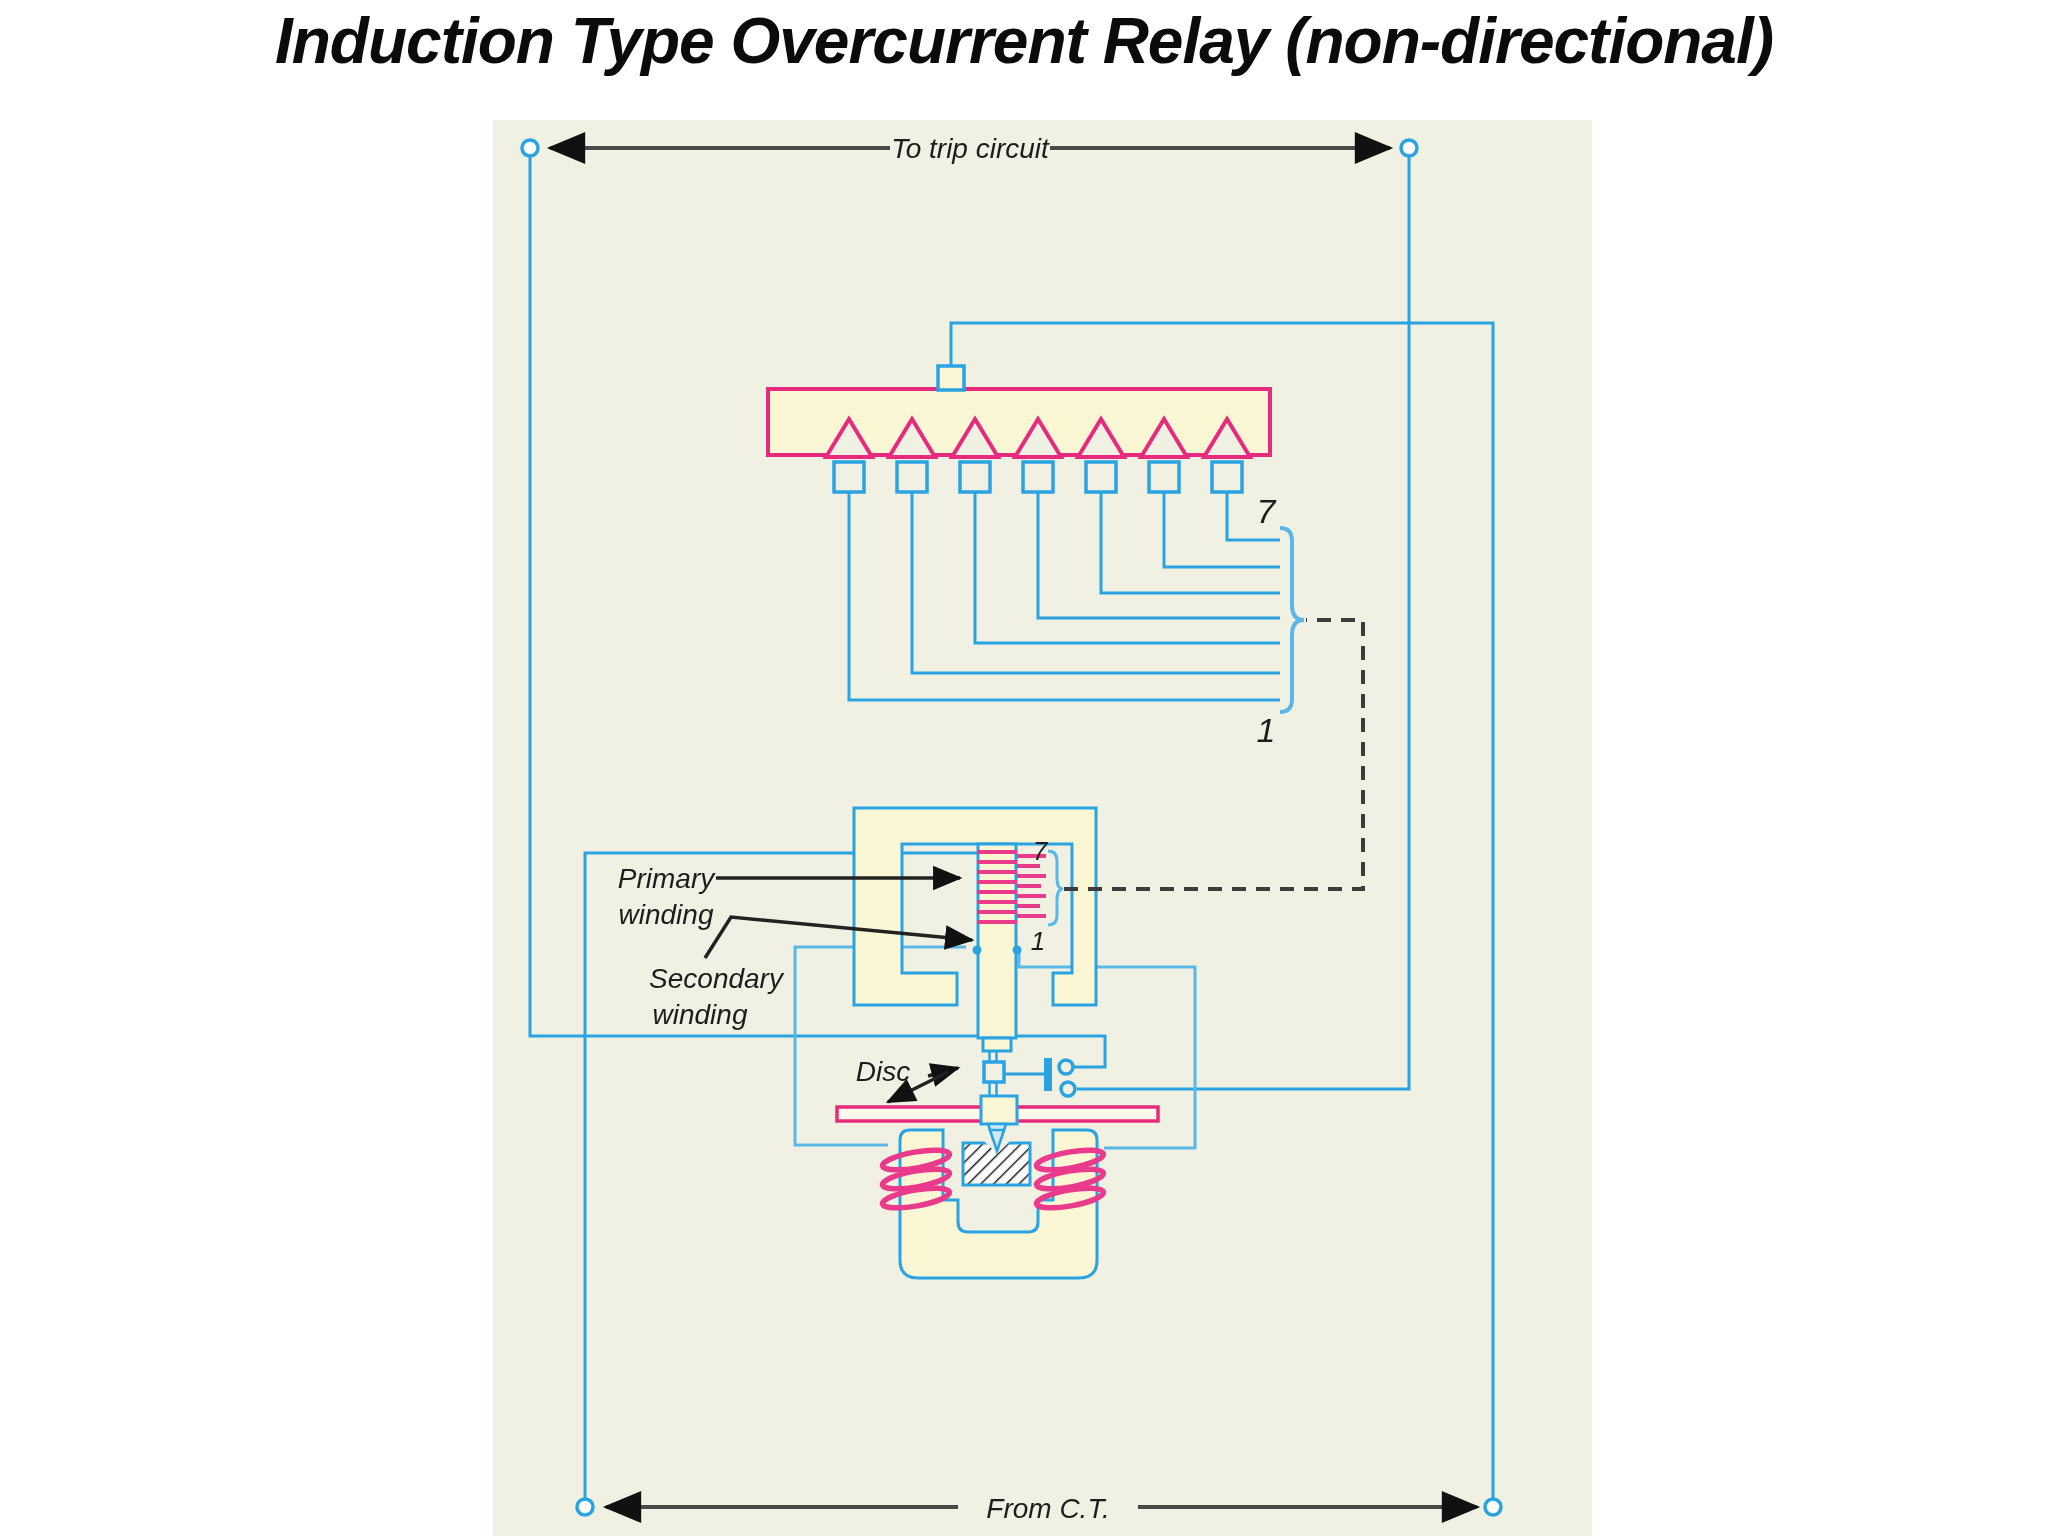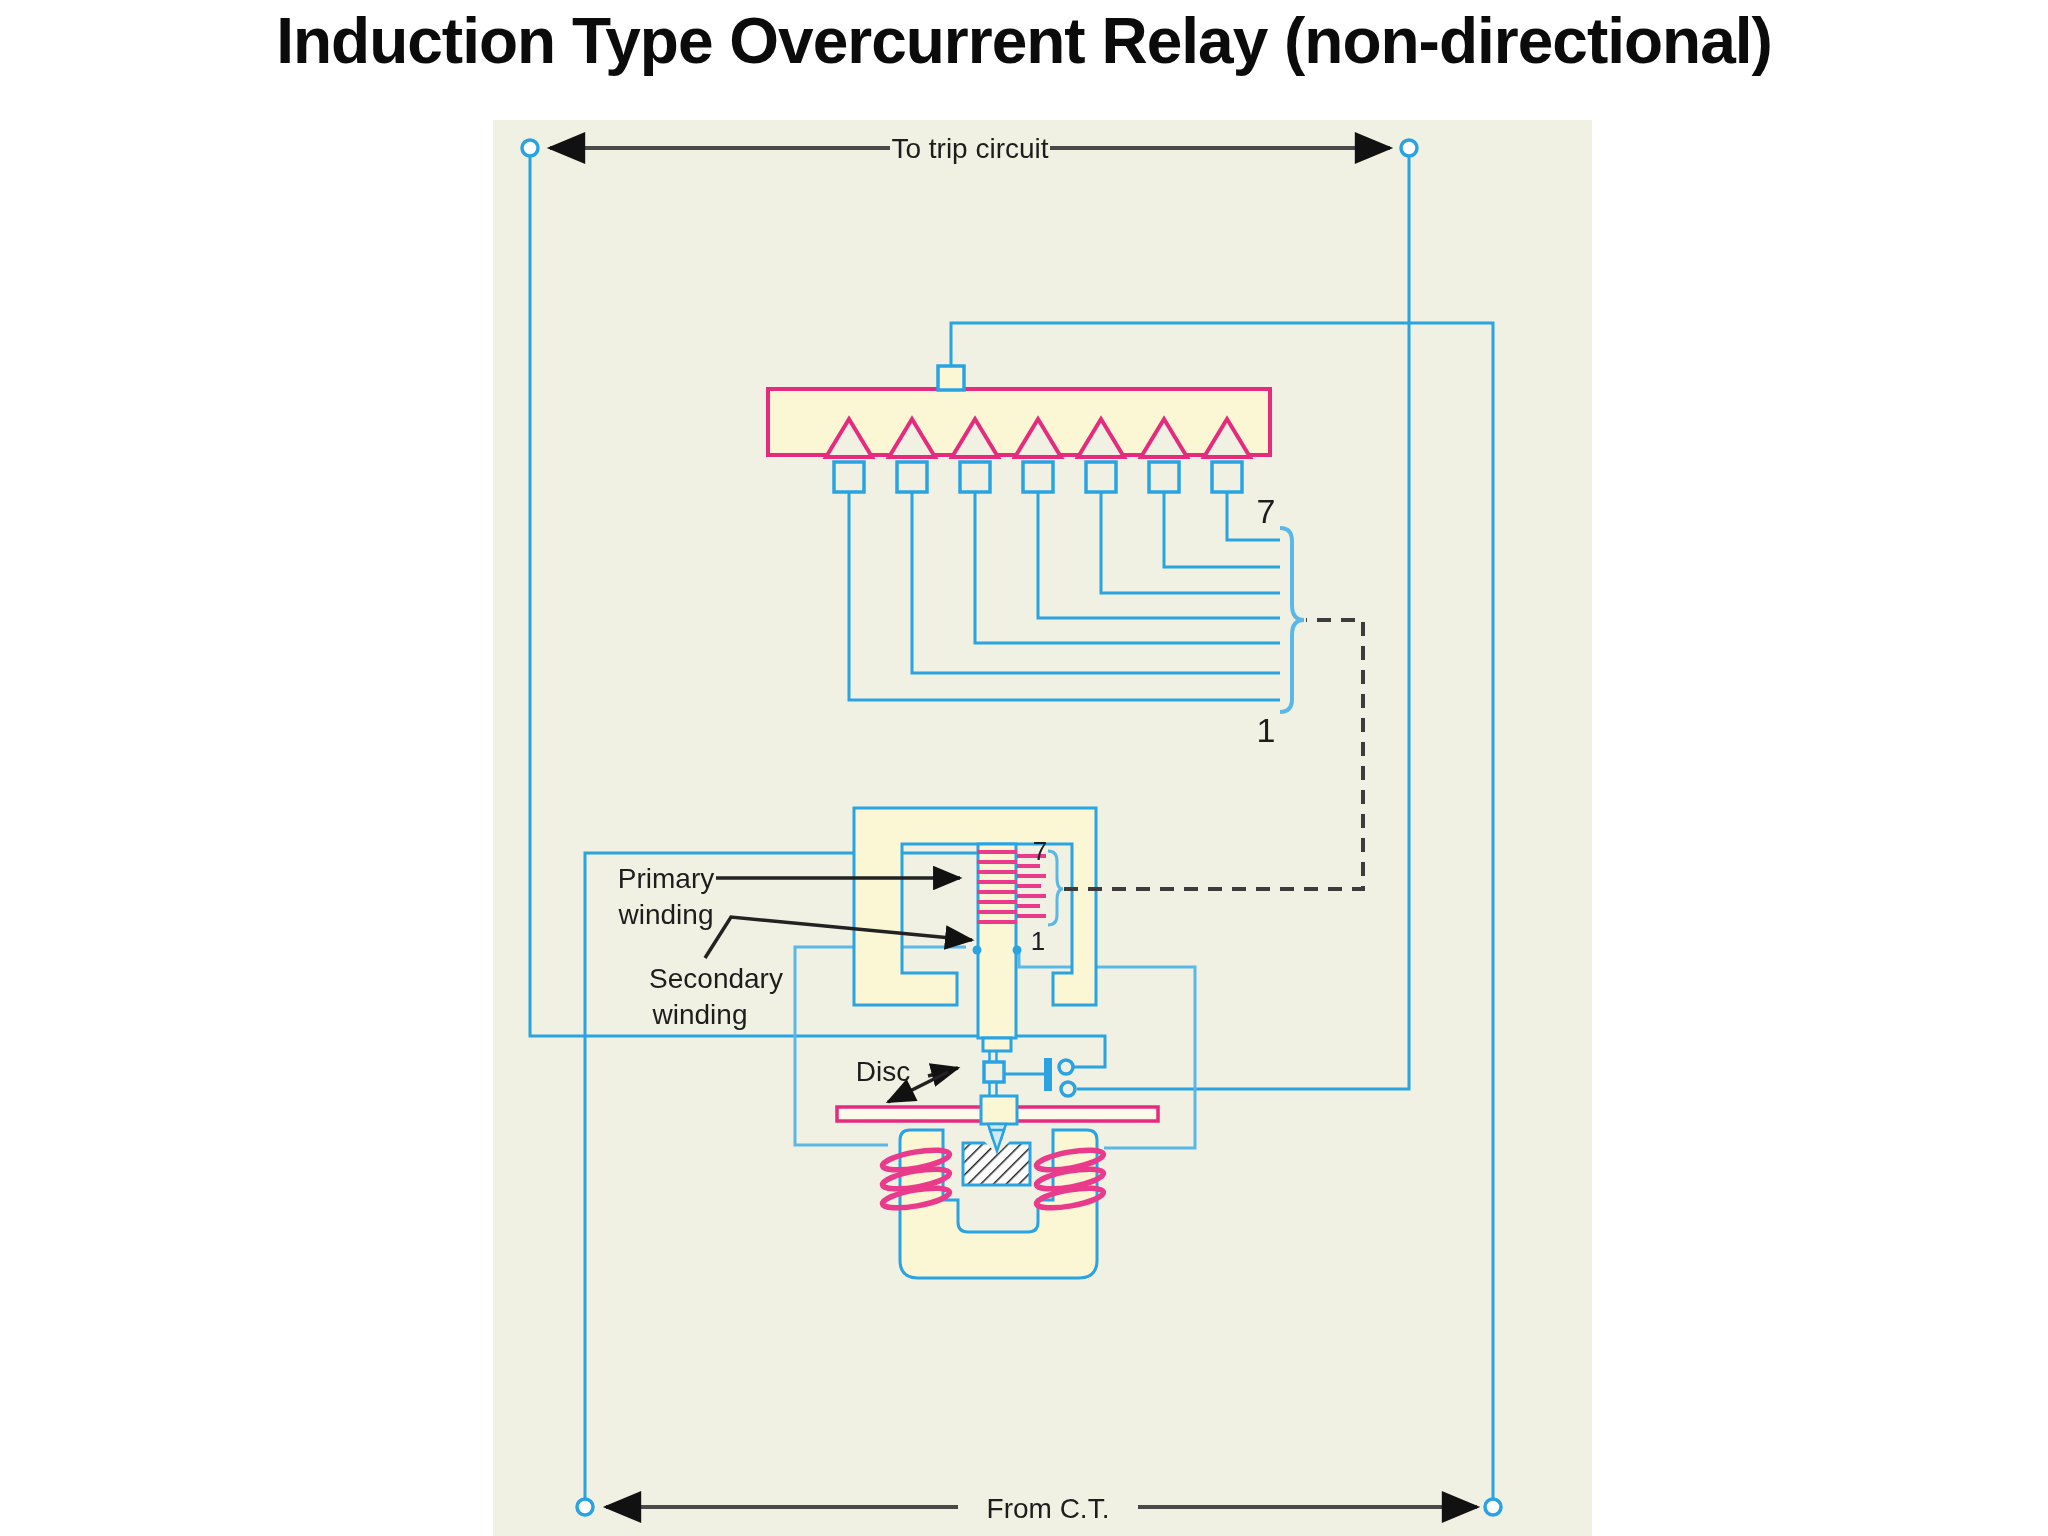--- a/index.html
+++ b/index.html
@@ -1,17 +1,17 @@
 <!DOCTYPE html>
 <html style="--panel: #f0f1e2; --yellow: #fbf6d3; --blue: #29a3e2; --blue2: #5ab8e8; --pink: #e62a7d; --pink2: #ea3a8c;"><head>
 <meta charset="utf-8">
 <style>
   html,body{margin:0;padding:0;background:#ffffff;width:2048px;height:1536px;
     font-family:"Liberation Sans", sans-serif;}
-  #stage{position:relative;width:2048px;height:1536px;overflow:hidden;background:#fff;}
+  #stage{position:relative;width:2048px;height:1536px;overflow:hidden;background:#fff;font-style:italic;}
   #title{position:absolute;left:0;top:4px;width:2048px;text-align:center;
     font-size:64px;font-weight:bold;color:#0b0b0b;letter-spacing:-1px;}
   svg{position:absolute;left:0;top:0;}
   .panel{fill:var(--panel);}
   .wire{stroke:var(--blue);stroke-width:3;fill:none;}
   .wire2{stroke:var(--blue2);stroke-width:3;fill:none;}
   .core{fill:var(--yellow);stroke:var(--blue);stroke-width:3;}
   .bridge{fill:var(--yellow);stroke:var(--pink);stroke-width:4;}
   .notch{fill:var(--panel);stroke:var(--pink);stroke-width:4;}
   .tapsq{fill:var(--panel);stroke:var(--blue);stroke-width:3.5;}

